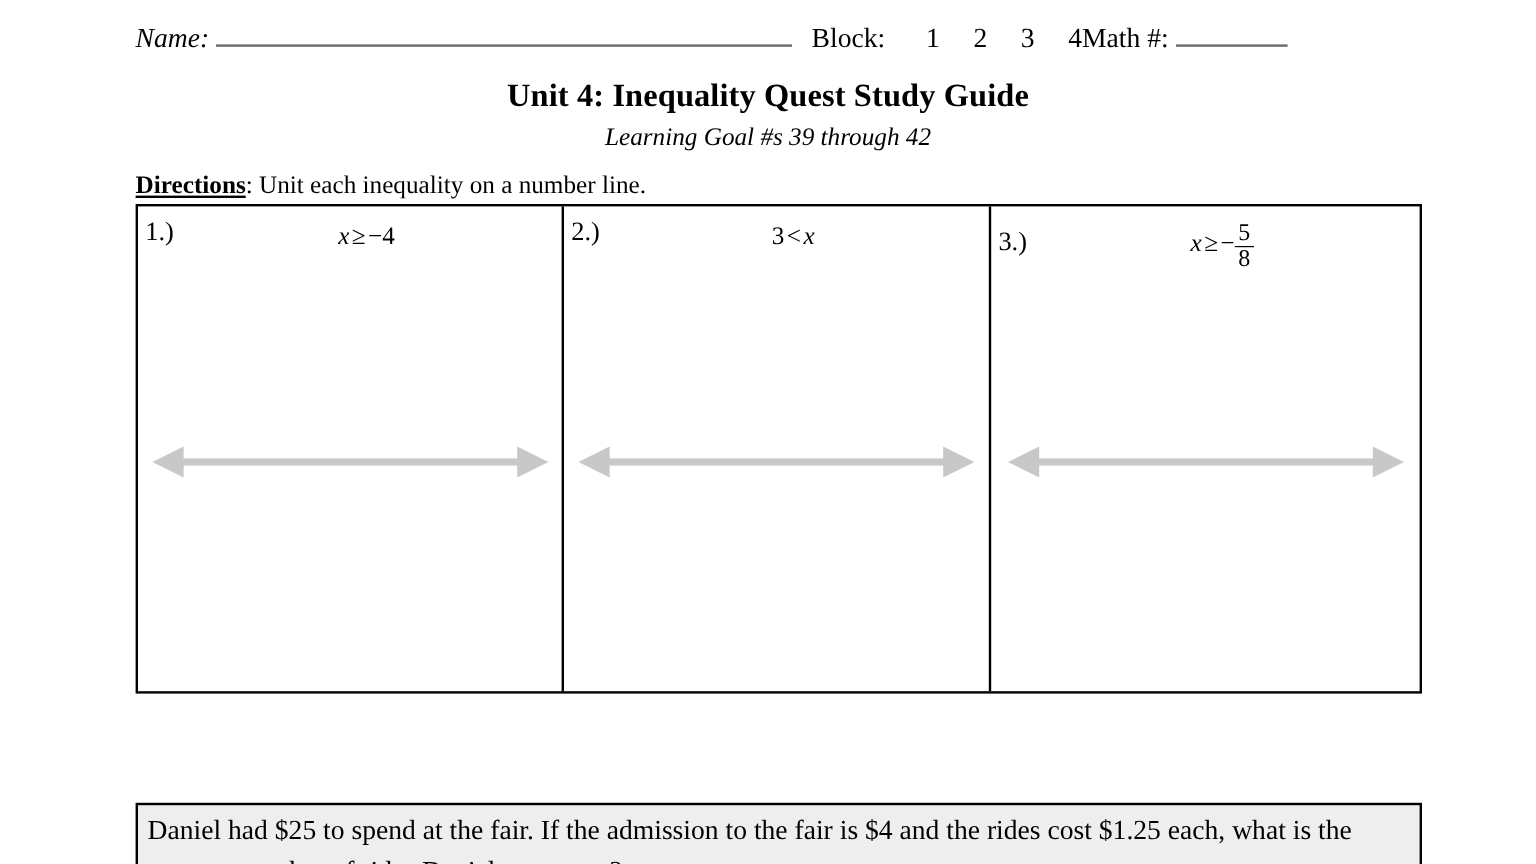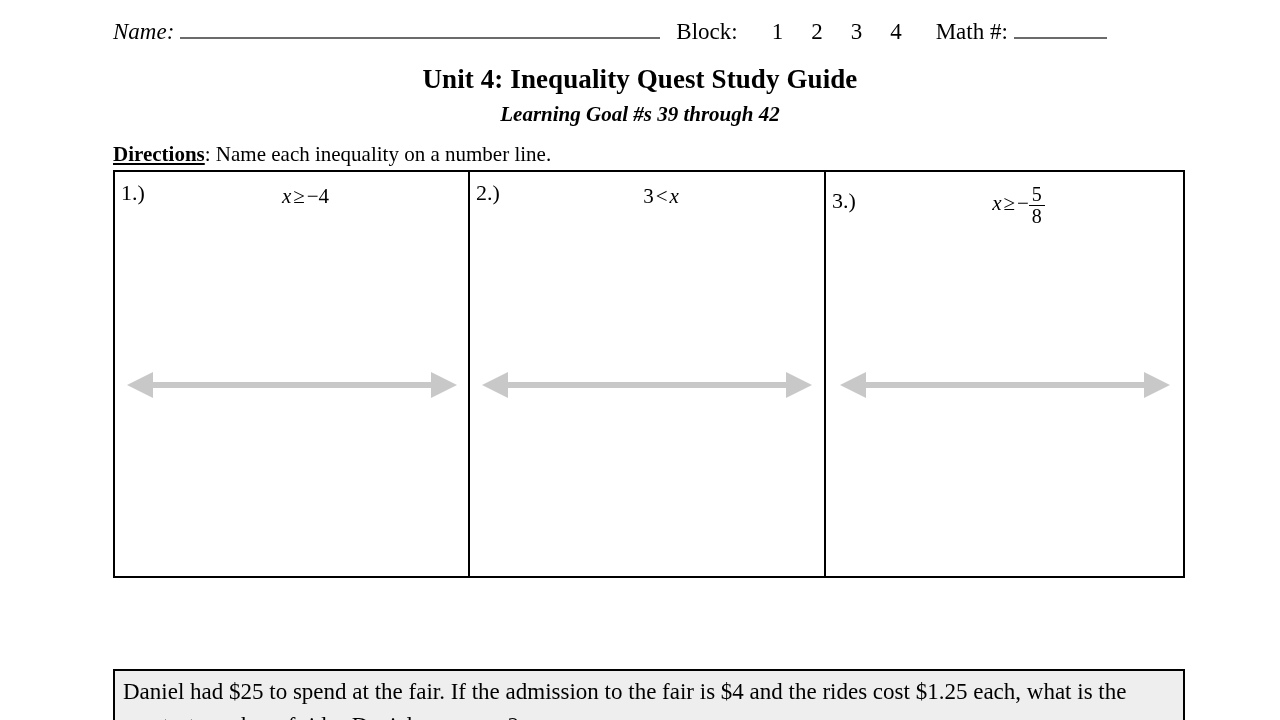--- a/index.html
+++ b/index.html
@@ -39,42 +39,41 @@
     display: inline-block;
     border-bottom: 2px solid #6b6b6b;
     height: 19px;
     margin-left: 6px;
   }
   .name-blank { width: 480px; }
   .mathnum-blank { width: 93px; border-bottom: 2px solid #6b6b6b; }
   .block-label { margin-left: 16px; white-space: nowrap; }
   .block-opt { margin-left: 28px; }
   .block-opt.first { margin-left: 34px; }
-  .mathnum-label { margin-left: 34px; white-space: nowrap; }
+  .mathnum-label { white-space: nowrap; }
 
   
   .title {
     position: absolute;
     left: 0;
     top: 64px;
     width: 1280px;
     text-align: center;
     font-size: 27px;
     font-weight: bold;
     letter-spacing: 0.1px;
   }
   .subtitle {
     position: absolute;
     left: 0;
     top: 102px;
     width: 1280px;
     text-align: center;
     font-size: 21px;
     font-style: italic;
-    font-weight: bold;
   }
 
   
   .directions-1 {
     position: absolute;
     left: 113px;
     top: 142px;
     font-size: 21px;
     white-space: nowrap;
   }
@@ -188,21 +187,21 @@
     <span class="block-opt">3</span>
     <span class="block-opt">4</span>
     <span class="mathnum-label">Math #:</span>
     <span class="blank-line mathnum-blank"></span>
   </div>
 
   <div class="title">Unit 4: Inequality Quest Study Guide</div>
   <div class="subtitle">Learning Goal #s 39 through 42</div>
 
   <div class="directions-1">
-    <span class="dir-word">Directions</span><span>:  Name each inequality on a number line.</span>
+    <span class="dir-word">Directions</span><span>:  Unit each inequality on a number line.</span>
   </div>
 
   <div class="prob-table">
 
     <div class="prob-cell c1">
       <span class="prob-num">1.)</span>
       <div class="prob-expr">
         <span class="ital">x</span><span class="rel">≥</span><span>−4</span>
       </div>
       <div class="numline">

